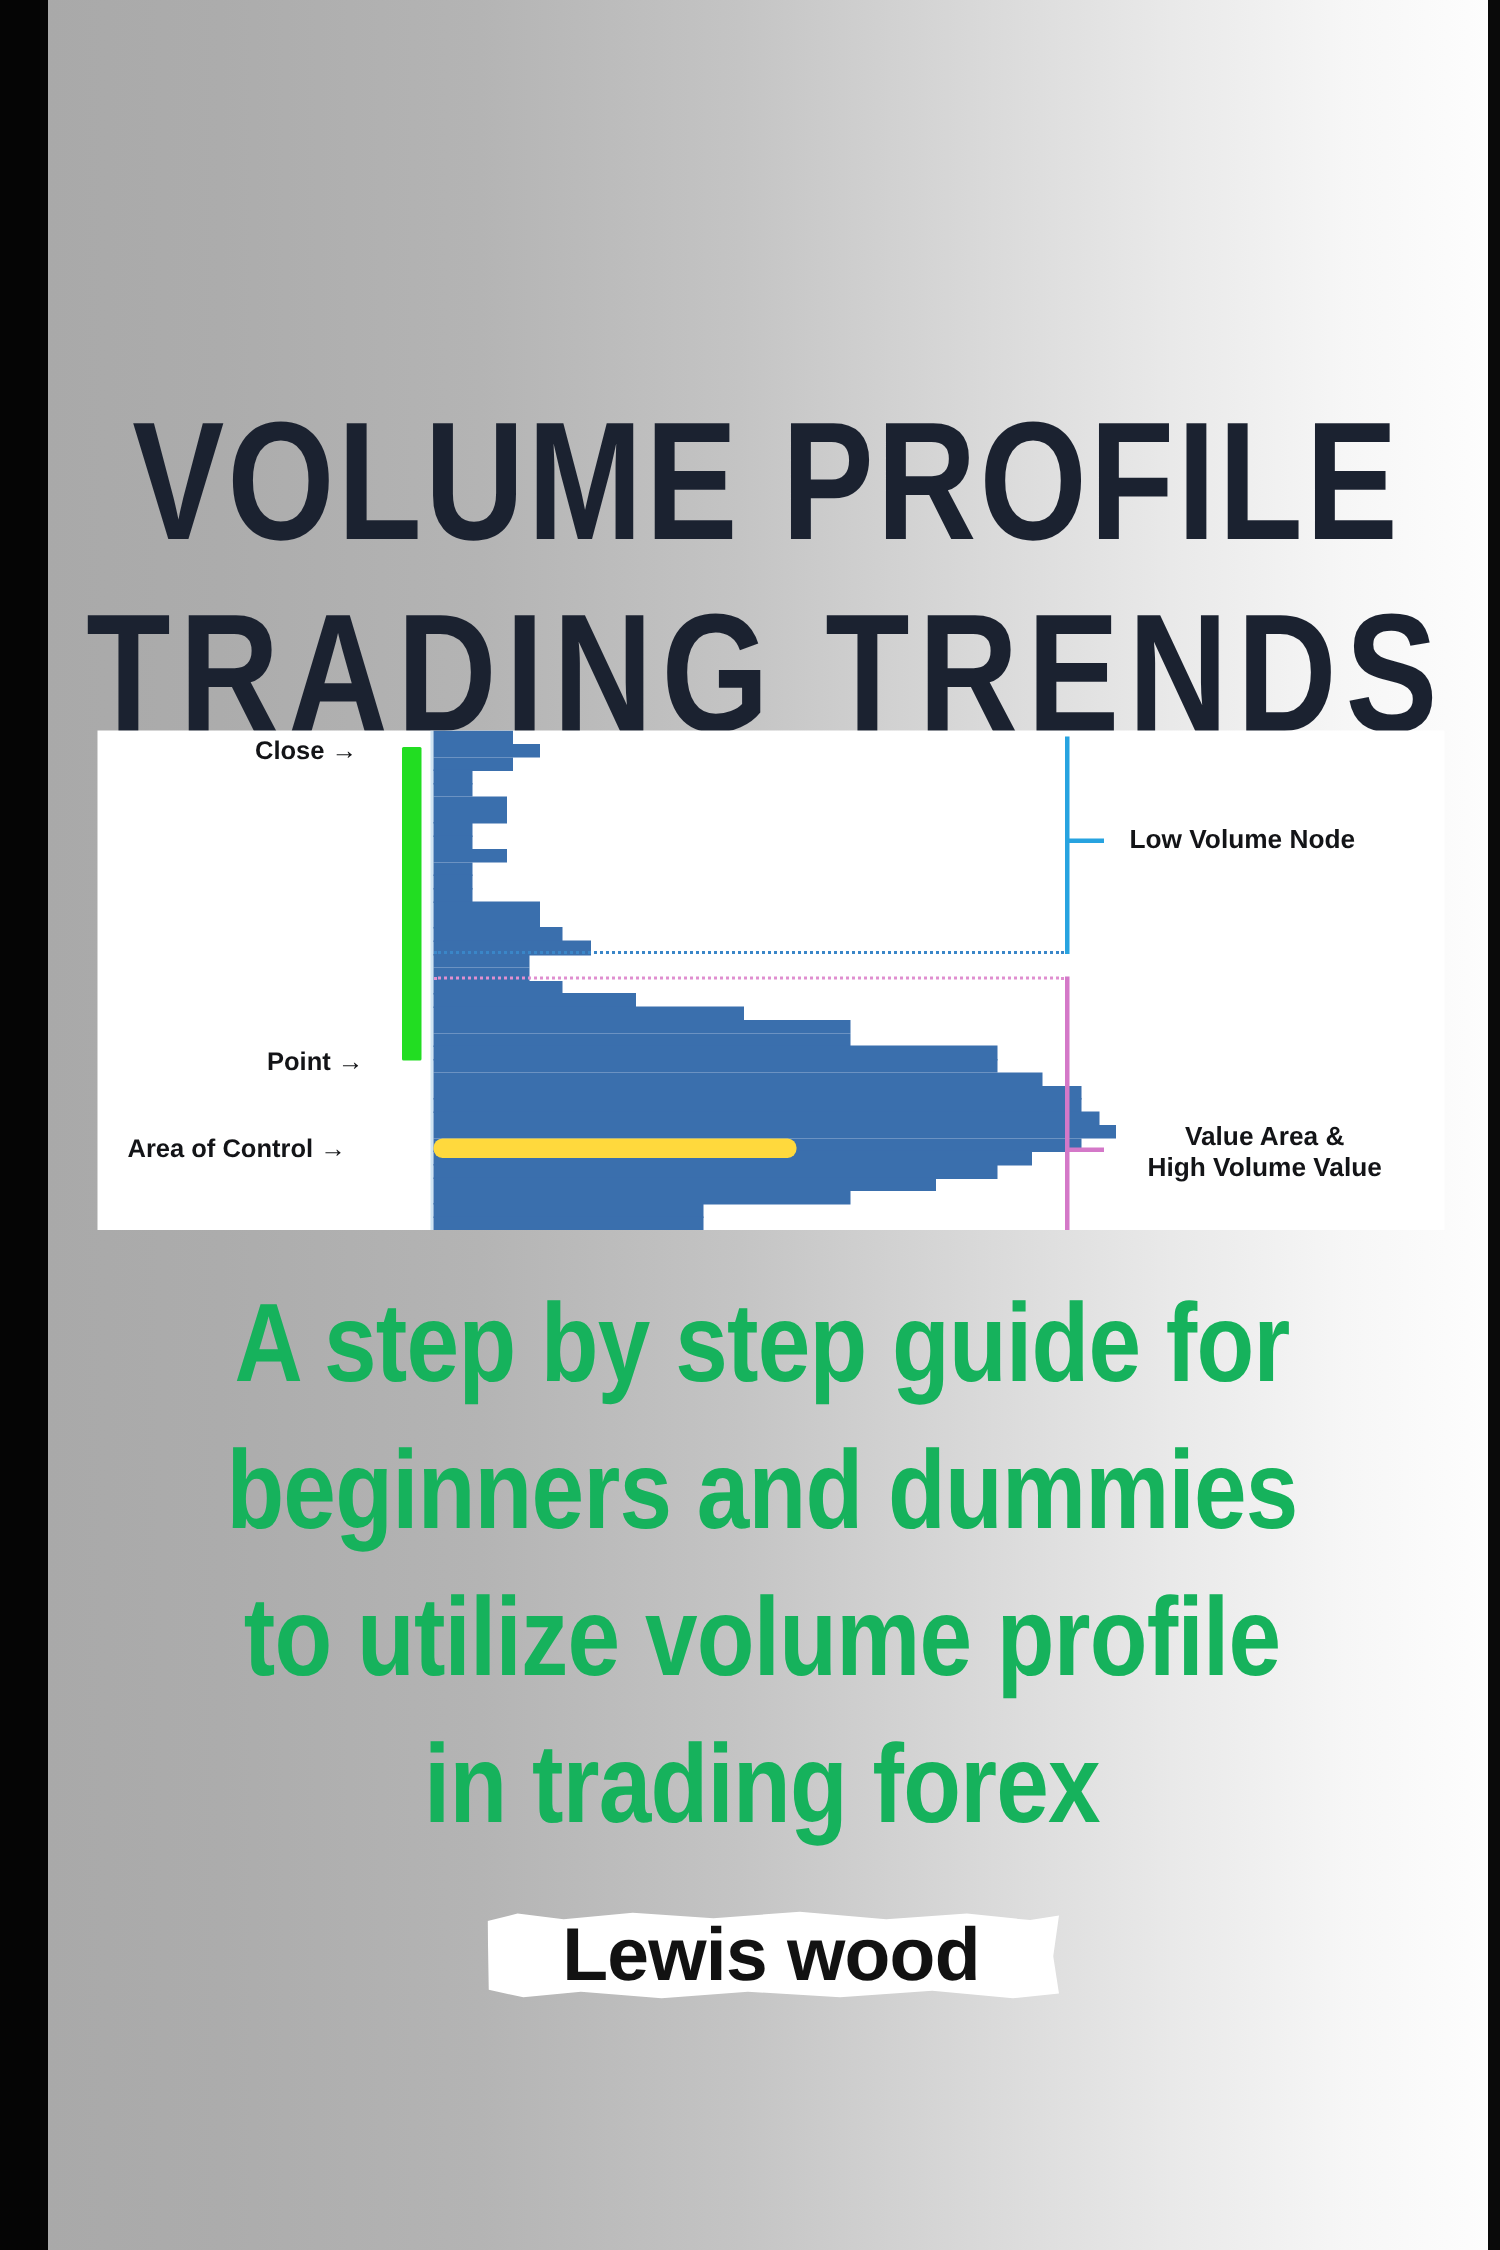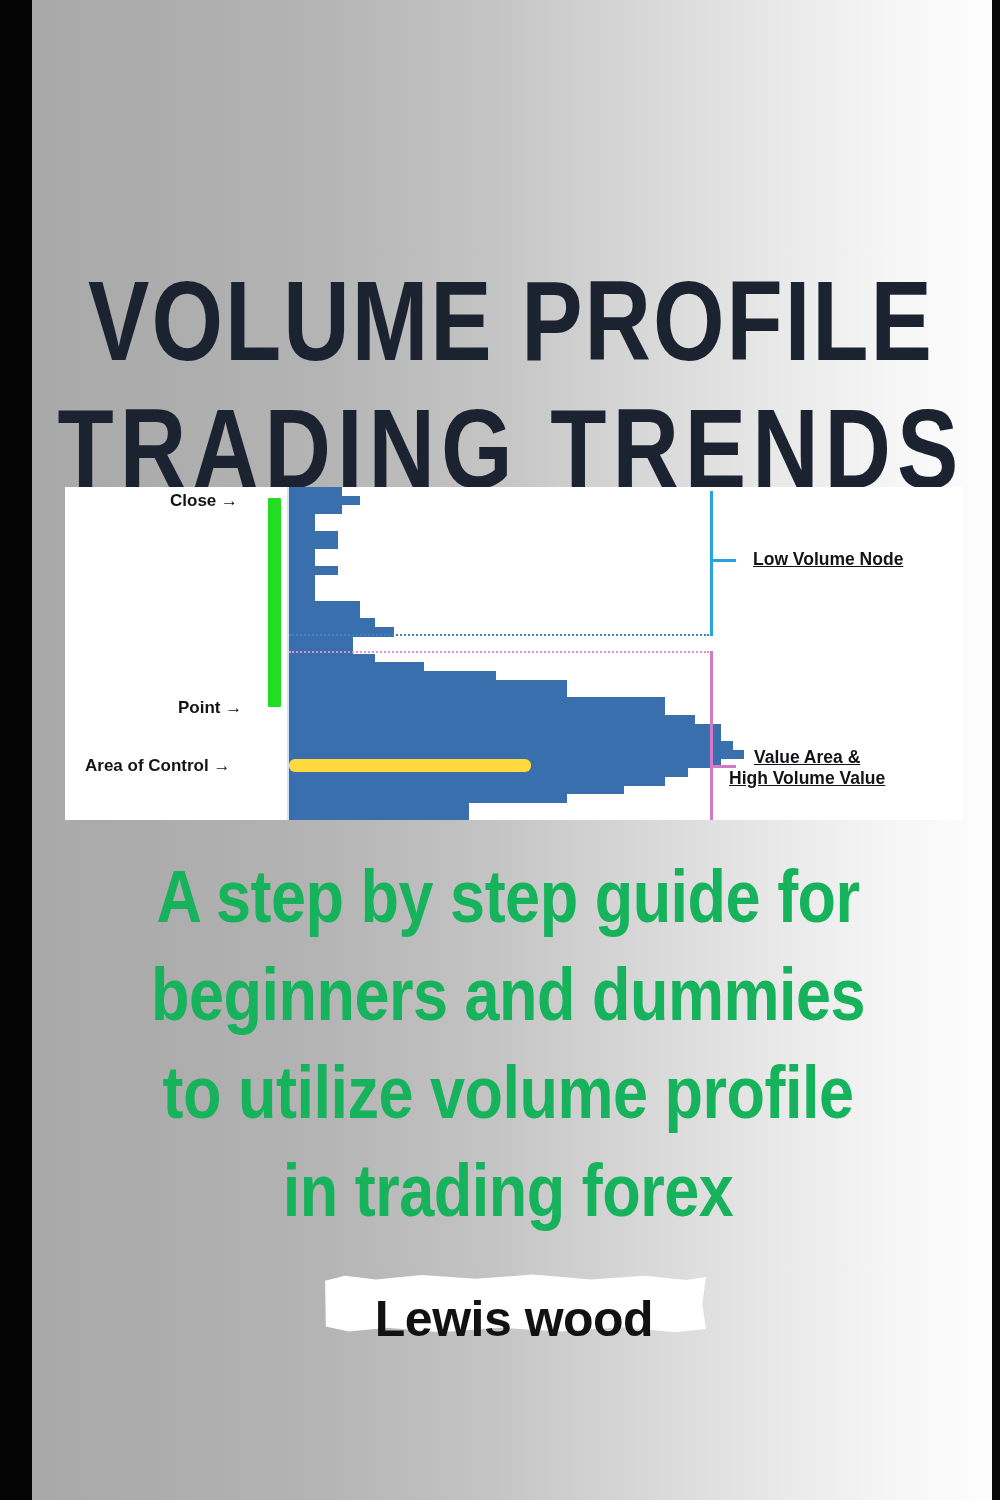--- a/index.html
+++ b/index.html
@@ -71,21 +71,21 @@
 
   .bracket.lvn .vert,.bracket.lvn .tick{background:#27a3e0;}
   .bracket.va .vert,.bracket.va .tick{background:#d478c8;}
 
   
   .clabel{
     position:absolute;color:#131417;font-weight:bold;
     font-family:"Liberation Sans", sans-serif;
     font-size:17px;line-height:21px;white-space:nowrap;
   }
-  .clabel.right{font-size:17.5px;text-align:center;text-decoration:underline;}
+  .clabel.right{font-size:17.5px;text-align:center;}
   .arrow-txt{letter-spacing:0px;}
 
   
   .subtitle{
     position:absolute;left:48px;top:838px;width:920px;
     text-align:center;color:#16b25c;
     font-family:Liberation Sans, sans-serif;
     font-weight:bold;
   }
   .sub-line{
@@ -101,21 +101,20 @@
     clip-path:polygon(
       0.8% 14%, 6% 6%, 14% 12%, 26% 5%, 40% 11%, 55% 4%, 70% 12%, 84% 6%, 95% 13%, 100% 8%,
       99% 52%, 100% 92%, 92% 97%, 78% 89%, 62% 96%, 46% 90%, 31% 97%, 17% 90%, 7% 96%, 1% 88%
     );
   }
   .author-name{
     position:absolute;left:322px;top:1275px;width:384px;height:56px;
     display:flex;align-items:center;justify-content:center;
     color:#121212;font-weight:bold;font-size:50px;letter-spacing:-0.5px;
     font-family:"Liberation Sans", sans-serif;
-    margin-top:16px;
   }
 </style>
 </head>
 <body>
 
 <div id="cover">
 
   <div class="spine-left"></div>
   <div class="face"></div>
   <div class="spine-right"></div>
@@ -194,21 +193,21 @@
       <div class="clabel" style="left:113px;top:210px;">
         <span class="arrow-txt">Point</span>
         <span>→</span>
       </div>
       <div class="clabel" style="left:20px;top:268px;">
         <span class="arrow-txt">Area of Control</span>
         <span>→</span>
       </div>
 
       <div class="clabel right" style="left:688px;top:62px;">Low Volume Node</div>
-      <div class="clabel right" style="left:664px;top:260px;">
+      <div class="clabel right" style="left:700px;top:260px;">
         <div>Value Area &amp;</div>
         <div>High Volume Value</div>
       </div>
 
     </div>
   </div>
 
   <div class="subtitle">
     <span class="sub-line">A step by step guide for</span>
     <span class="sub-line">beginners and dummies</span>

